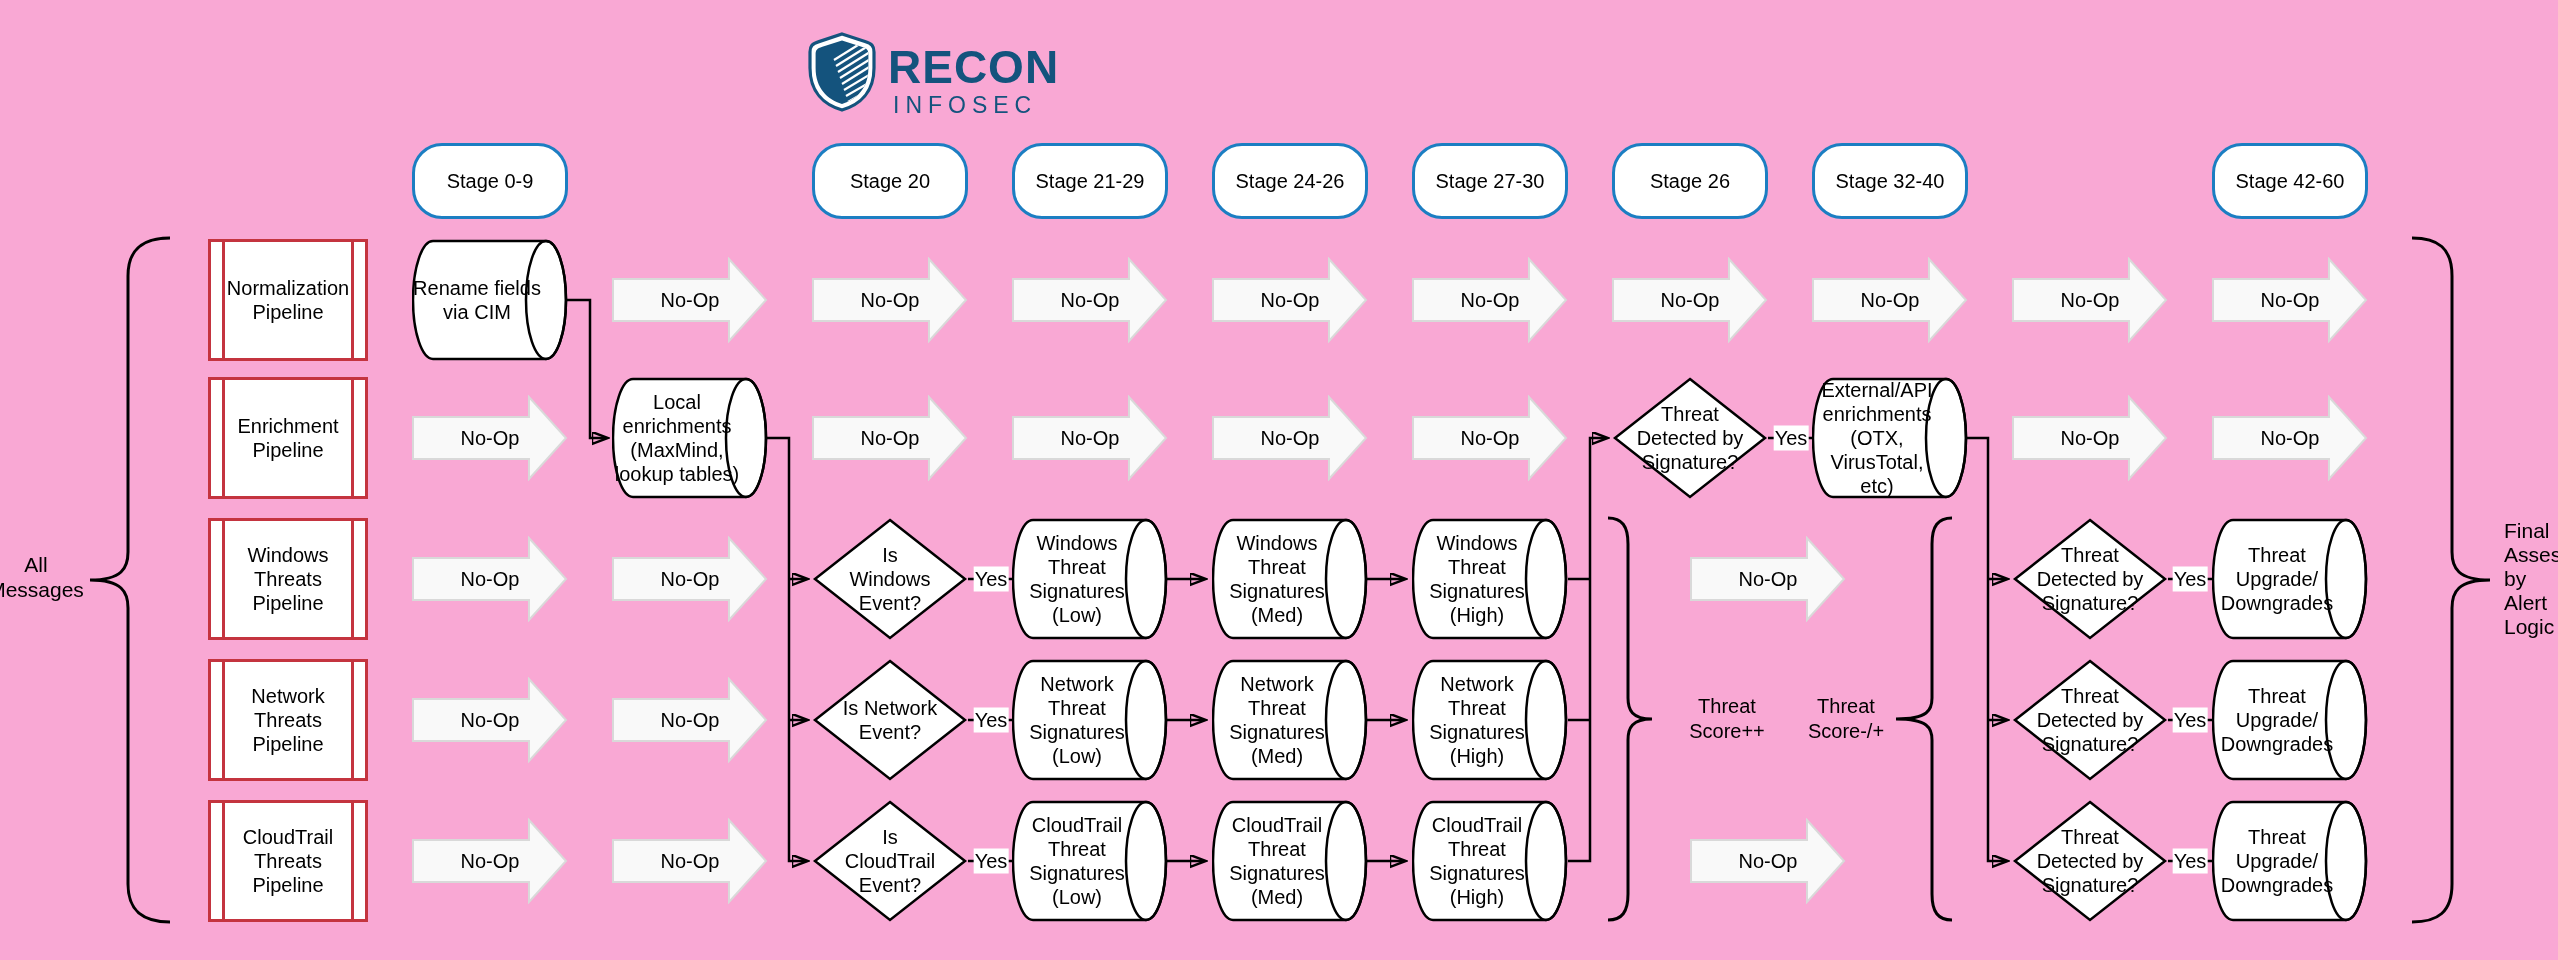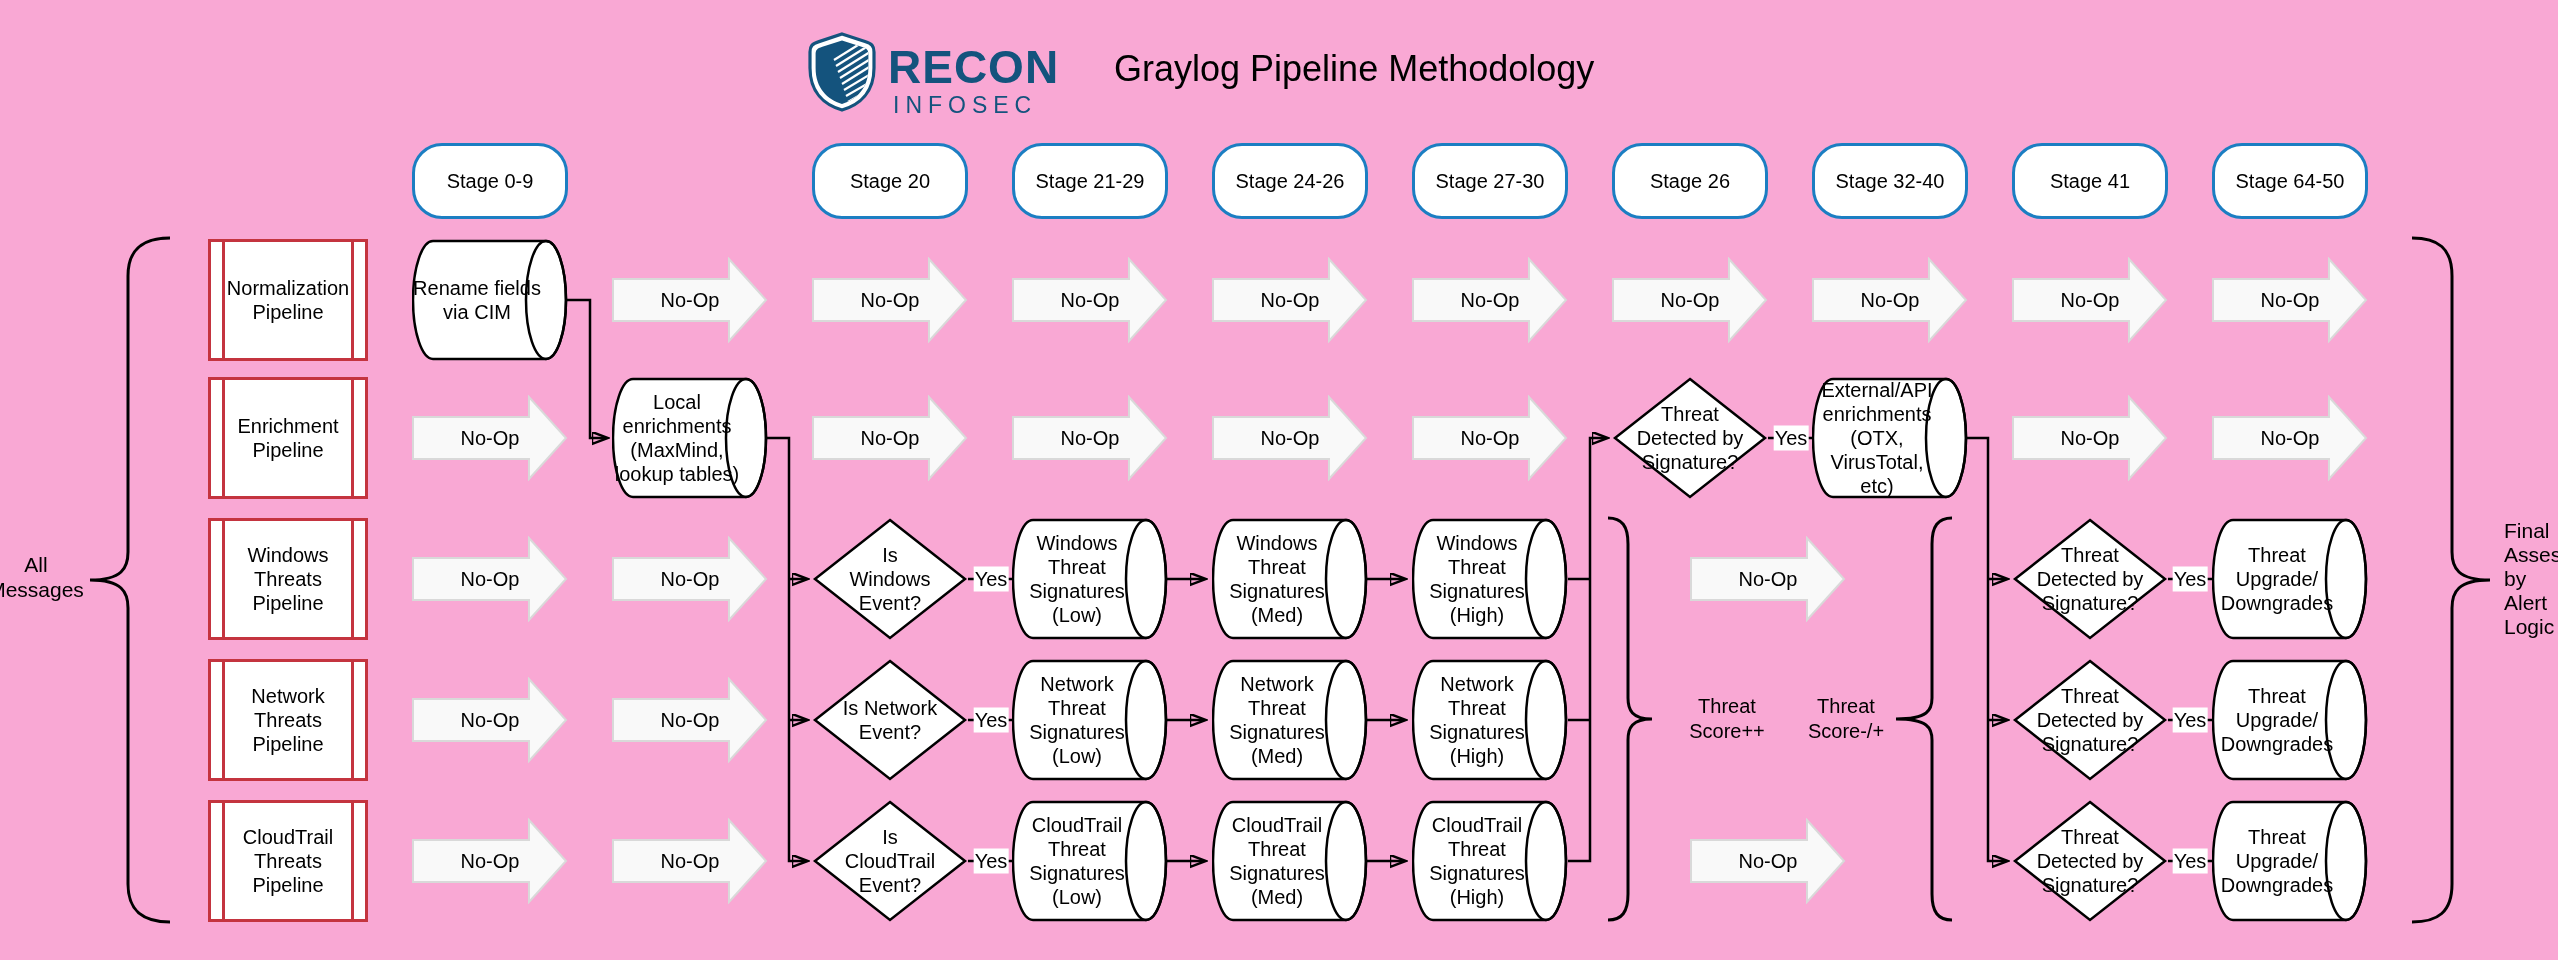--- a/index.html
+++ b/index.html
@@ -60,21 +60,20 @@
       <line x1="16" y1="20" x2="32" y2="10"></line>
         <line x1="17" y1="23" x2="33" y2="13"></line>
       <line x1="18" y1="26" x2="34" y2="16"></line>
         <line x1="19" y1="29" x2="34" y2="20"></line>
       <line x1="20" y1="32" x2="34" y2="24"></line>
         <line x1="21" y1="35" x2="33" y2="28"></line>
     </g>
   </svg>
   <div class="brand-name">RECON</div>
   <div class="brand-sub">INFOSEC</div>
-  <div class="title">Graylog Pipeline Methodology</div>
 
   <div class="pill" style="left:412px">
       <span>Stage 0-9</span>
     </div>
   <div class="pill" style="left:812px">
       <span>Stage 20</span>
     </div>
   <div class="pill" style="left:1012px">
       <span>Stage 21-29</span>
     </div>
@@ -83,25 +82,22 @@
     </div>
   <div class="pill" style="left:1412px">
       <span>Stage 27-30</span>
     </div>
   <div class="pill" style="left:1612px">
       <span>Stage 26</span>
     </div>
   <div class="pill" style="left:1812px">
       <span>Stage 32-40</span>
     </div>
-  <div class="pill" style="left:2012px">
-      <span>Stage 41</span>
-    </div>
   <div class="pill" style="left:2212px">
-      <span>Stage 64-50</span>
+      <span>Stage 42-60</span>
     </div>
 
   <div class="pipe" style="top:239px">
       <span class="lbl">Normalization
 Pipeline</span>
     </div>
   <div class="pipe" style="top:377px">
       <span class="lbl">Enrichment
 Pipeline</span>
     </div>

